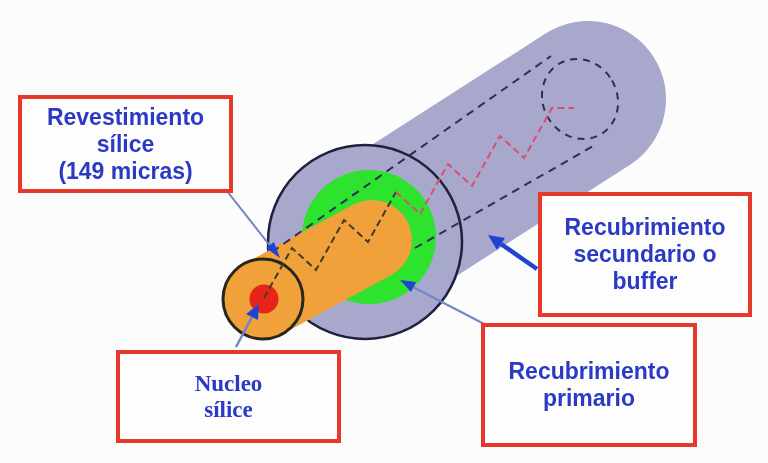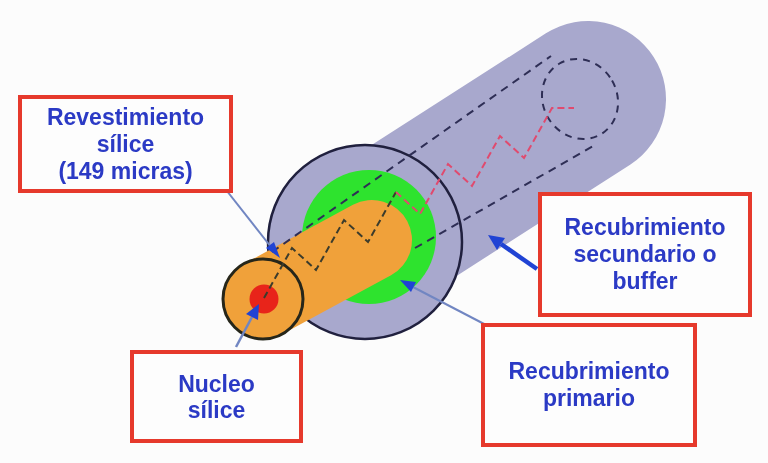--- a/index.html
+++ b/index.html
@@ -10,21 +10,21 @@
   .stage svg{position:absolute;left:0;top:0;}
   .label-box{
     position:absolute;box-sizing:border-box;
     border:4px solid #e6392c;background:#fdfdfd;
     color:#2b3ac5;font-weight:bold;font-size:23px;line-height:27px;
     display:flex;flex-direction:column;justify-content:center;align-items:center;
     text-align:center;white-space:nowrap;
   }
   .box-revestimiento{left:18px;top:75px;width:215px;height:98px;margin-top:20px;}
   .box-secundario{left:538px;top:192px;width:214px;height:125px;}
-  .box-nucleo{left:130px;top:350px;width:173px;height:93px;line-height:26px;}
+  .box-nucleo{left:116px;top:350px;width:225px;height:93px;line-height:26px;font-family:Liberation Serif, serif;}
   .box-primario{left:481px;top:323px;width:216px;height:124px;}
 </style>
 </head>
 <body>
 
 <div class="stage">
 
   <svg width="768" height="463" viewBox="0 0 768 463">
 
     <line x1="365" y1="242" x2="588" y2="99" stroke="#a8a8cd" stroke-width="156" stroke-linecap="round"></line>

